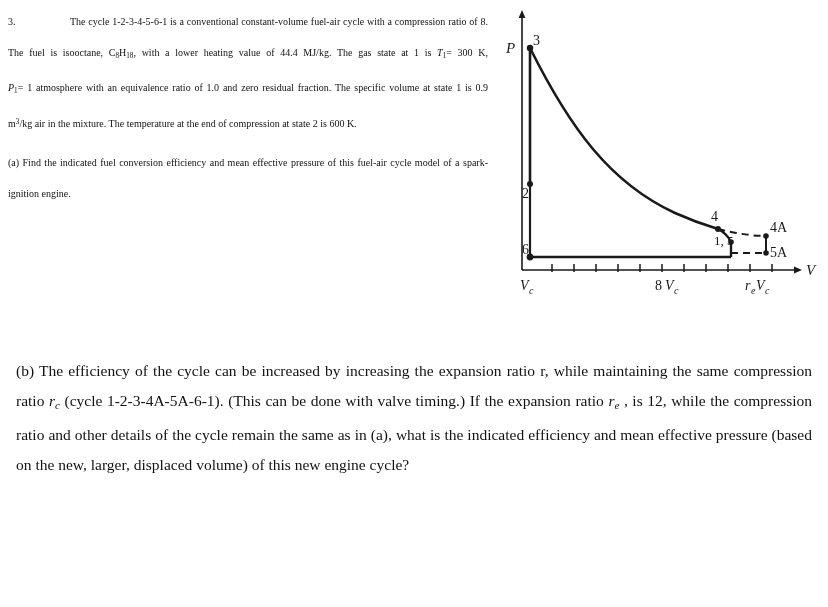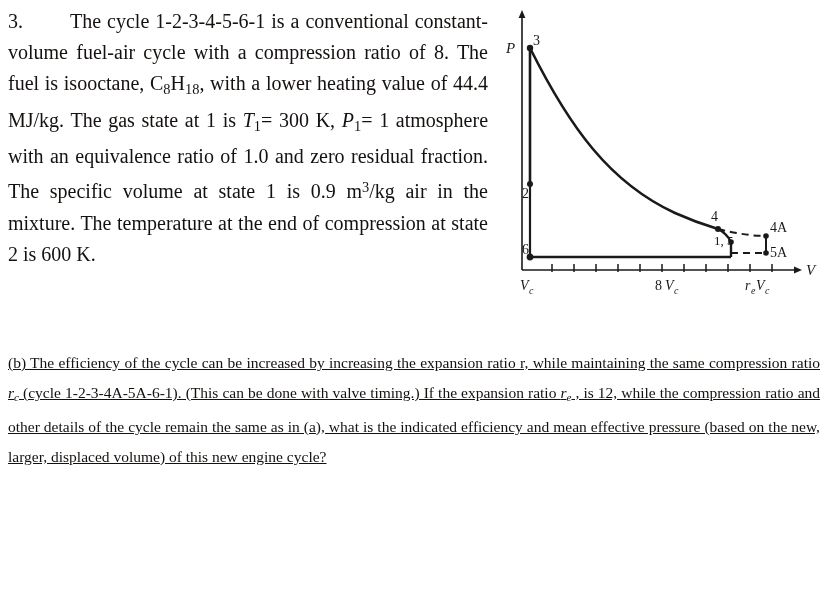--- a/index.html
+++ b/index.html
@@ -26,21 +26,21 @@
     position: absolute;
     left: 0;
     top: 0;
     width: 828px;
   }
   .q3-text {
     position: absolute;
     left: 8px;
     top: 6px;
     width: 480px;
-    font-size: 20px;
+    font-size: 10px;
     line-height: 31px;
     text-align: justify;
   }
   .q3-text p { margin: 0 0 0 0; }
   .q3-text p + p { margin-top: 8px; }
   .num-label {
     display: inline-block;
     width: 62px;
   }
 
@@ -61,36 +61,39 @@
   
   .lower {
     position: absolute;
     left: 8px;
     top: 348px;
     width: 812px;
     font-size: 15.5px;
     line-height: 30px;
     text-align: justify;
   }
-  .lower p { margin: 0; text-decoration: underline; }
+  .lower p { margin: 8px; }
   .lower p + p { margin-top: 13px; }
   .q4-label { display: inline-block; width: 62px; }
 
   .nowrap { white-space: nowrap; }
 </style>
 </head>
 <body>
 
 <div class="page">
 
   <div class="q3-wrap">
 
     <div class="q3-text">
       <p>
         <span class="num-label">3.</span>The cycle 1-2-3-4-5-6-1 is a conventional constant-volume fuel-air cycle with a compression ratio of 8. The fuel is isooctane, C<sub>8</sub>H<sub>18</sub>, with a lower heating value of 44.4 MJ/kg. The gas state at 1 is <span class="ital">T</span><sub>1</sub><span class="nowrap">= 300 K</span>, <span class="ital">P</span><sub>1</sub><span class="nowrap">= 1 atmosphere</span> with an equivalence ratio of 1.0 and zero residual fraction. The specific volume at state 1 is 0.9 m<sup>3</sup>/kg air in the mixture. The temperature at the end of compression at state 2 is 600 K.
+      </p>
+      <p>
+        (a) Find the indicated fuel conversion efficiency and mean effective pressure of this fuel-air cycle model of a spark-ignition engine.
       </p>
     </div>
 
     <div class="figure">
       <svg width="322" height="290" viewBox="0 0 322 290" xmlns="http://www.w3.org/2000/svg">
 
         <line x1="22" y1="6" x2="22" y2="262" stroke="#1a1a1a" stroke-width="1.6"></line>
         <polygon points="22,2 18.6,10 25.4,10" fill="#1a1a1a"></polygon>
 
         <line x1="22" y1="262" x2="296" y2="262" stroke="#1a1a1a" stroke-width="1.6"></line>

